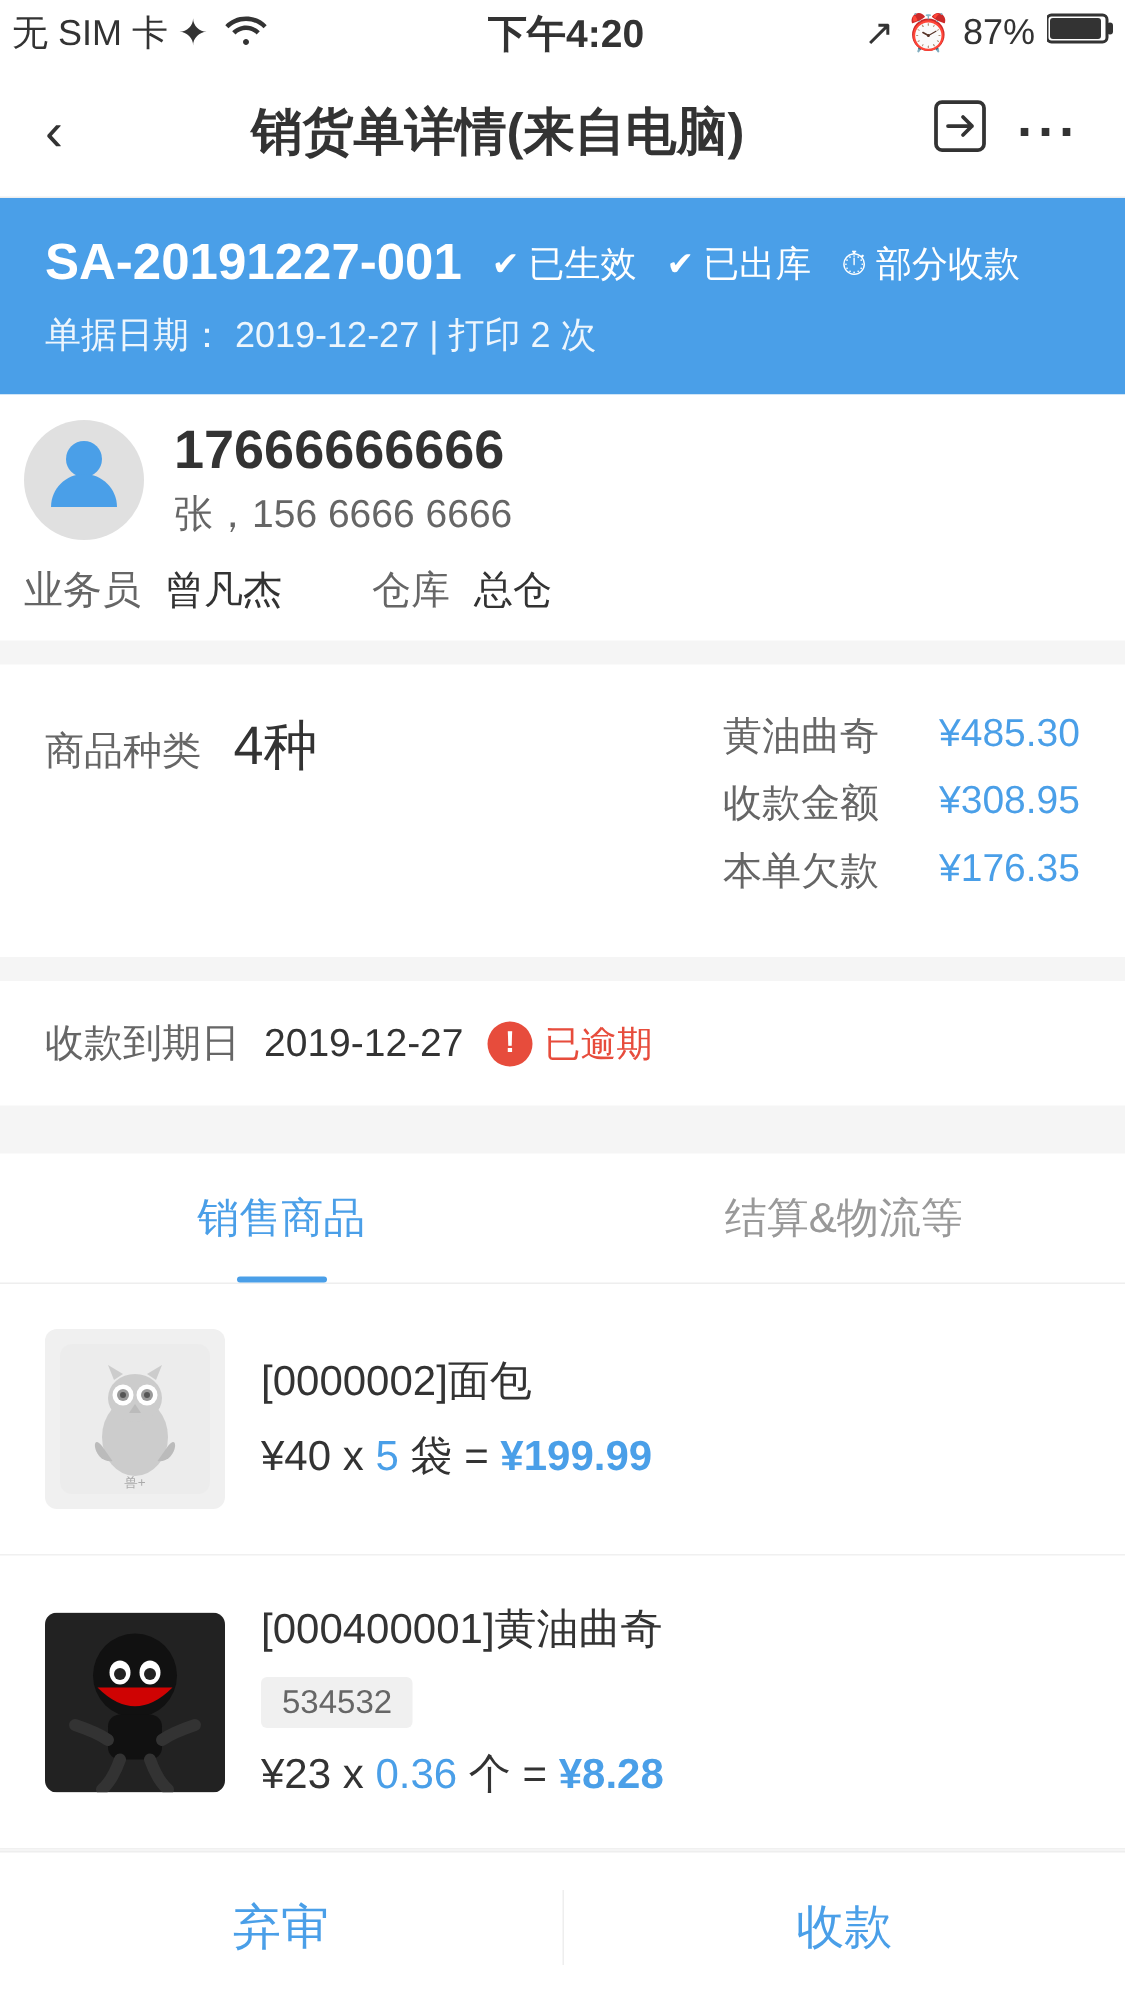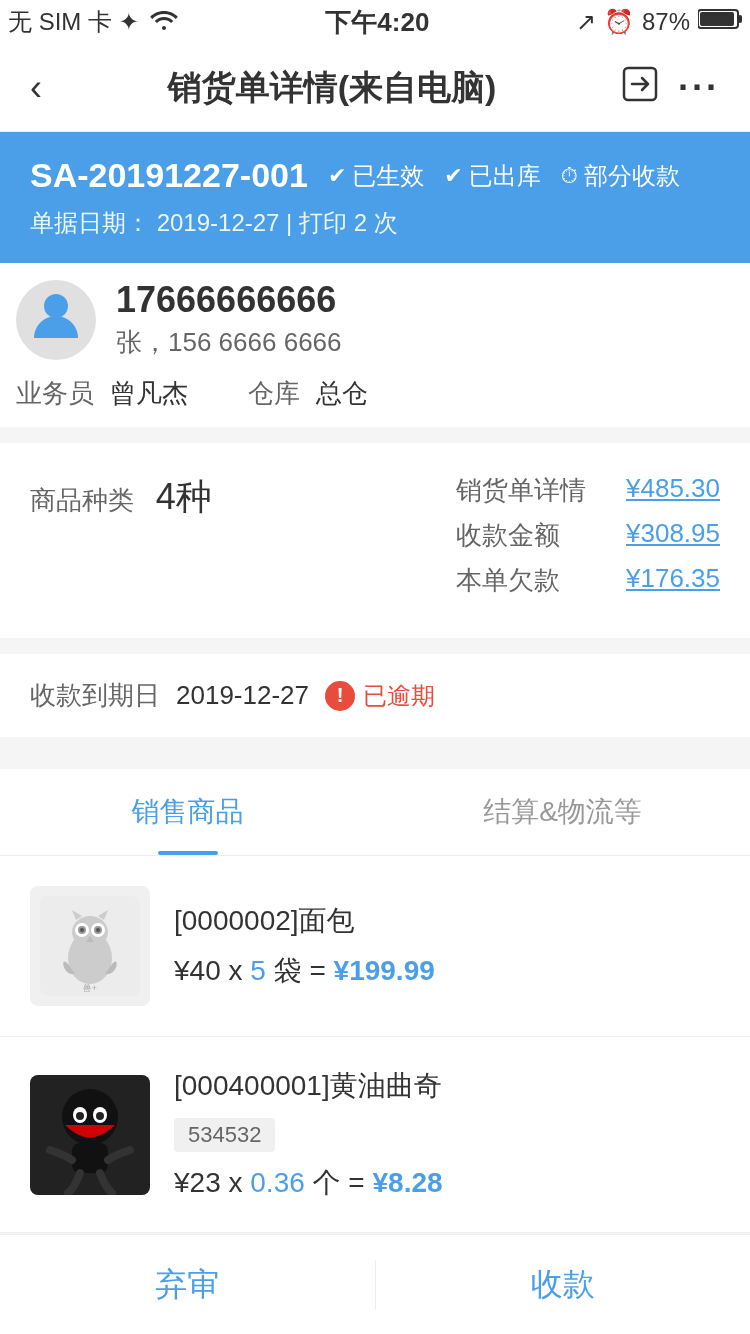--- a/index.html
+++ b/index.html
@@ -149,21 +149,21 @@
     .summary-count { font-size: 36px; color: #333; font-weight: 500; }
     .summary-right { text-align: right; }
     .amount-row {
       display: flex;
       justify-content: space-between;
       gap: 40px;
       margin-bottom: 10px;
       font-size: 26px;
     }
     .amount-label { color: #666; }
-    .amount-value { color: #4A9FE8; font-weight: 500; text-decoration: underline; }
+    .amount-value { color: #4A9FE8; font-weight: 500; }
 
     
     .due-section {
       background: #fff;
       padding: 24px 30px;
       margin-bottom: 16px;
       display: flex;
       align-items: center;
       gap: 16px;
       font-size: 26px;
@@ -395,21 +395,21 @@
 <div class="summary-section">
   <div class="summary-left">
     <div>
       <span>商品种类</span>
       &nbsp;
       <span class="summary-count">4种</span>
     </div>
   </div>
   <div class="summary-right">
     <div class="amount-row">
-      <span class="amount-label">销货单详情</span>
+      <span class="amount-label">黄油曲奇</span>
       <span class="amount-value">¥485.30</span>
     </div>
     <div class="amount-row">
       <span class="amount-label">收款金额</span>
       <span class="amount-value">¥308.95</span>
     </div>
     <div class="amount-row">
       <span class="amount-label">本单欠款</span>
       <span class="amount-value">¥176.35</span>
     </div>

